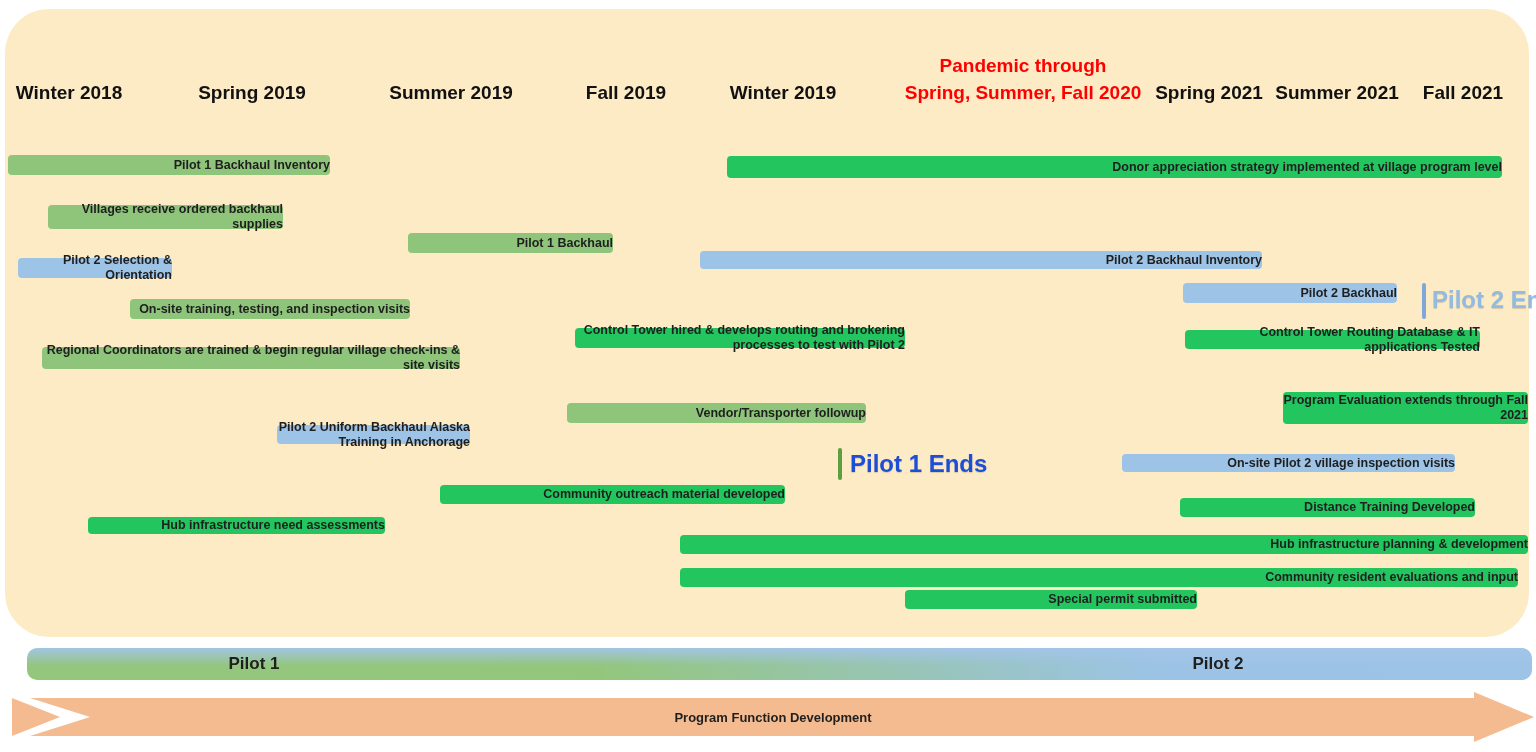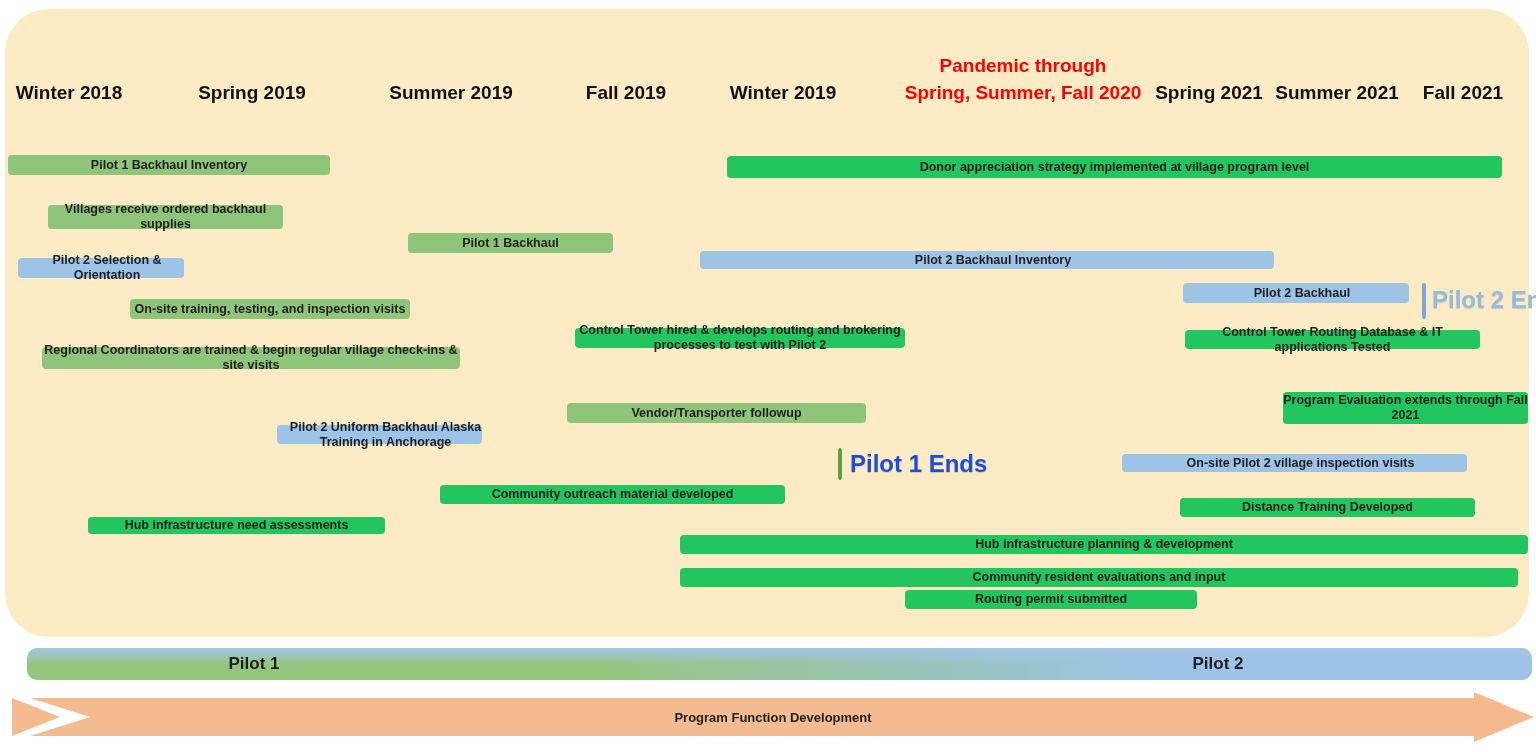--- a/index.html
+++ b/index.html
@@ -12,26 +12,26 @@
     background:#FCEBC5;border-radius:44px;
   }
   .season{
     position:absolute;top:82px;transform:translateX(-50%);
     font-size:19px;font-weight:bold;color:#111;white-space:nowrap;
   }
   .season.red{color:#FF0000;}
   .season.red-top{top:55px;}
   .bar{
     position:absolute;display:flex;align-items:center;justify-content:center;
-    text-align:center;border-radius:4px;
+    text-align:right;border-radius:4px;
     font-size:12.5px;font-weight:bold;color:#1f1f1f;line-height:1.18;
   }
   .bar span{width:100%;}
   .green{background:#8FC47B;}
-  .blue{background:#9DC3E6;padding-left:12px;}
+  .blue{background:#9DC3E6;}
   .orange{background:#22c55e;}
   .milestone-line{position:absolute;border-radius:2px;}
   .p1line{background:#5E9E43;}
   .p2line{background:#7FA7D8;}
   .milestone-text{position:absolute;font-size:24px;font-weight:bold;white-space:nowrap;}
   .p1text{color:#1d4ed8;text-shadow:0 1px 1px rgba(0,0,0,0.15);}
   .p2text{color:#93BBE0;text-shadow:0 1px 1px rgba(0,0,0,0.15);}
   #pilot-band{
     position:absolute;left:27px;top:648px;width:1505px;height:32px;border-radius:10px;
     background:
@@ -119,21 +119,21 @@
   <div class="bar orange" style="left:680px;top:535px;width:848px;height:19px">
       <span>Hub infrastructure planning &amp; development</span>
     </div>
   <div class="bar orange" style="left:88px;top:517px;width:297px;height:17px">
       <span>Hub infrastructure need assessments</span>
     </div>
   <div class="bar orange" style="left:680px;top:568px;width:838px;height:19px">
       <span>Community resident evaluations and input</span>
     </div>
   <div class="bar orange" style="left:905px;top:590px;width:292px;height:19px">
-      <span>Routing permit submitted</span>
+      <span>Special permit submitted</span>
     </div>
 
   <div class="milestone-line p1line" style="left:838px;top:448px;width:4px;height:32px"></div>
   <div class="milestone-text p1text" style="left:850px;top:450px">Pilot 1 Ends</div>
   <div class="milestone-line p2line" style="left:1422px;top:283px;width:4px;height:36px"></div>
   <div class="milestone-text p2text" style="left:1432px;top:286px">Pilot 2 Ends</div>
 
   <div id="pilot-band">
     <div class="band-label" style="left:227px">Pilot 1</div>
     <div class="band-label" style="left:1191px">Pilot 2</div>

